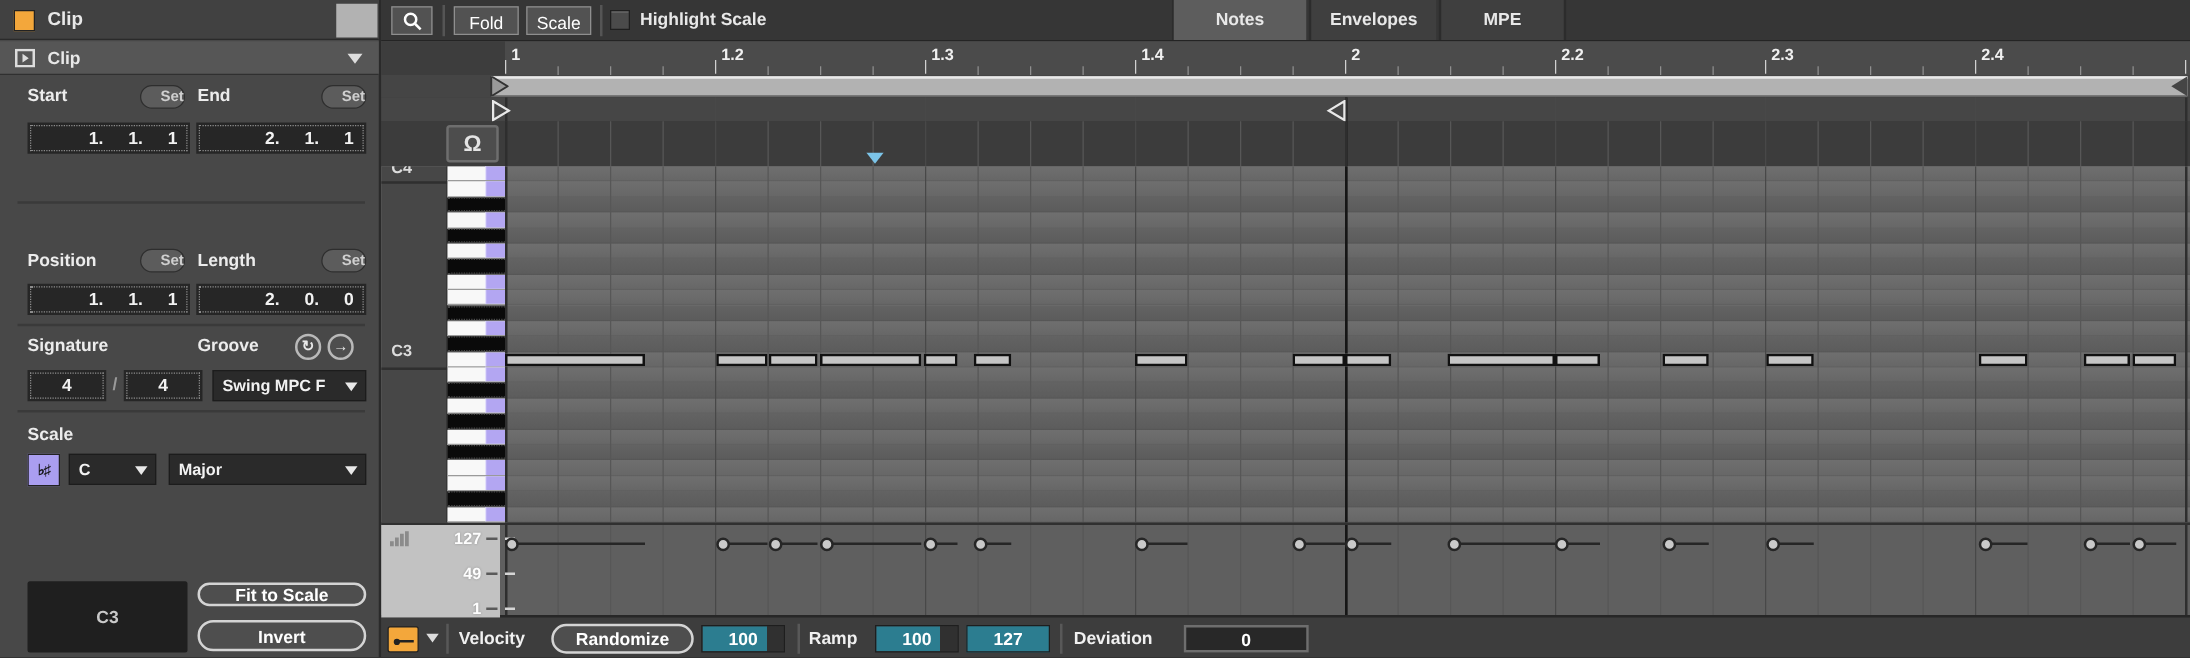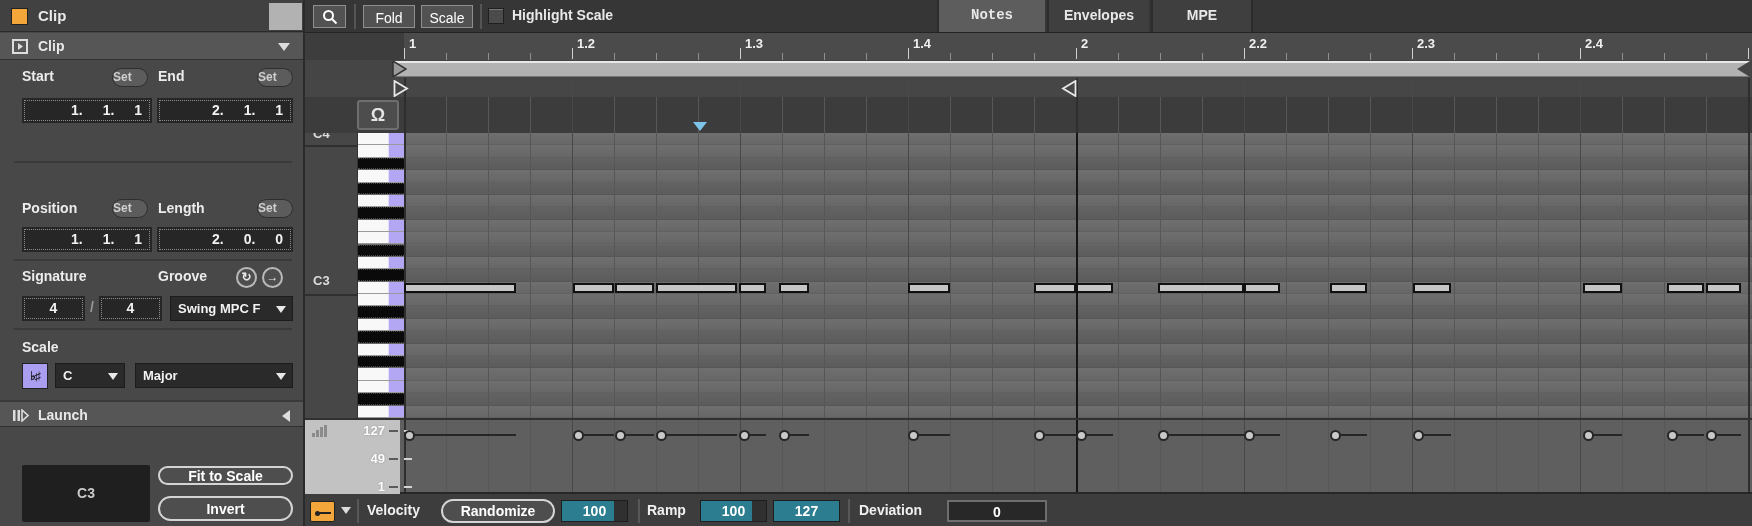--- a/index.html
+++ b/index.html
@@ -19,21 +19,21 @@
   .resize-handle { left:269px; top:3px; width:33px; height:27px; background:#b2b2b2; }
   .sec-hdr { left:0; width:100%; height:27px; background:#565656; border-bottom:1px solid #303030; }
   .sec-hdr .lbl { left:38px; top:5px; font-size:14px; }
   .sec-ico { left:12px; top:6px; width:16px; height:15px; color:#ddd; }
   .tri { width:0; height:0; }
   .tri-dn { border-left:6px solid transparent; border-right:6px solid transparent; border-top:8px solid #ddd; }
   .tri-lf { border-top:6px solid transparent; border-bottom:6px solid transparent; border-right:8px solid #ddd; }
   .hdr-tri { right:13px; top:10px; }
   .sb-lbl { font-size:14px; color:#ececec; }
   .set-pill { width:36px; height:19px; border-radius:10px; background:#5c5c5c; border:1px solid #2e2e2e;
-    color:#cfcfcf; font-size:12px; text-align:left; line-height:17px; }
+    color:#cfcfcf; font-size:12px; text-align:right; line-height:17px; }
   .field { height:25px; background:#262626; outline:1px dotted #8d8d8d; outline-offset:-3px;
     color:#f2f2f2; font-size:14px; text-align:right; padding:4px 10px 0 0; word-spacing:16px; white-space:pre; }
   .field.ctr { text-align:center; padding-right:0; word-spacing:normal; }
   .pill-btn { border-radius:13px; background:#4e4e4e; border:2px solid #d4d4d4; color:#fff;
     font-size:14px; text-align:center; font-weight:700; font-family:inherit; }
   .sb-div { left:14px; width:278px; height:2px; background:#3a3a3a; }
   #loop-btn { left:22px; top:170px; width:271px; height:24px; background:#f3a73b; border:1px solid #222;
     border-radius:3px; color:#111; font-size:14px; text-align:center; padding-top:3px; }
   .dd { background:#2a2a2a; border:1px solid #1c1c1c; color:#f2f2f2; font-size:13px; height:25px; padding:4px 6px 0 7px; }
   .dd .tri-dn { position:absolute; right:6px; top:9px; border-top-color:#e8e8e8; border-left-width:5px; border-right-width:5px; border-top-width:7px; }
@@ -165,31 +165,20 @@
     <span id="scale-ico" class="abs">♭♯</span>
     <div class="abs dd" style="left:55px; top:363px; width:70px;">
       <span>C</span>
       <span class="tri tri-dn"></span>
     </div>
     <div class="abs dd" style="left:135px; top:363px; width:158px;">
       <span>Major</span>
       <span class="tri tri-dn"></span>
     </div>
 
-    <div class="abs sec-hdr" style="top:400px; border-top:2px solid #3a3a3a;">
-      <span class="abs sec-ico" style="top:7px;">
-        <svg width="17" height="13" viewBox="0 0 17 13">
-            <rect x="1" y="1" width="2.5" height="11" fill="#ddd"></rect>
-            <rect x="5.5" y="1" width="2.5" height="11" fill="#ddd"></rect>
-            <path d="M10 1 L16 6.5 L10 12 Z" fill="none" stroke="#ddd" stroke-width="1.6"></path>
-          </svg>
-      </span>
-      <span class="abs lbl">Launch</span>
-      <span class="abs tri tri-lf hdr-tri" style="top:8px;"></span>
-    </div>
 
 
     <div id="pt-c3" class="abs">C3</div>
     <button class="abs pill-btn" style="left:158px; top:466px; width:135px; height:19px;">Fit to Scale</button>
     <button class="abs pill-btn" style="left:158px; top:496px; width:135px; height:25px;">Invert</button>
   </aside>
 
   <header id="topbar" class="abs">
     <button id="search-btn" class="abs tb-btn">
       <svg width="16" height="16" viewBox="0 0 16 16" style="margin:2px auto;">
@@ -197,21 +186,21 @@
           <line x1="10" y1="10" x2="14.5" y2="14.5" stroke="#fff" stroke-width="2"></line>
       </svg>
     </button>
     <span class="abs tb-div" style="left:49px;"></span>
     <button id="fold-btn" class="abs tb-btn">Fold</button>
     <button id="scale-btn" class="abs tb-btn">Scale</button>
     <span class="abs tb-div" style="left:175px;"></span>
     <span id="hl-check" class="abs"></span>
     <span id="hl-lbl" class="abs">Highlight Scale</span>
 
-    <div class="abs tab active" style="left:632px; width:108px;font-family:Liberation Mono, monospace;">Notes</div>
+    <div class="abs tab active" style="left:632px; width:108px;">Notes</div>
     <div class="abs tab" style="left:742px; width:102px;">Envelopes</div>
     <div class="abs tab" style="left:846px; width:102px; border-right:2px solid #2c2c2c;">MPE</div>
   </header>
 
   <div id="ruler" class="abs">
     <div class="abs corner"></div>
   <div class="r-tick" style="left: 99px; position: absolute;"></div>
       <div class="r-lbl" style="left: 104px; position: absolute;">1</div>
       <div class="r-mtick" style="left: 141px; position: absolute;"></div>
       <div class="r-mtick" style="left: 183px; position: absolute;"></div>

